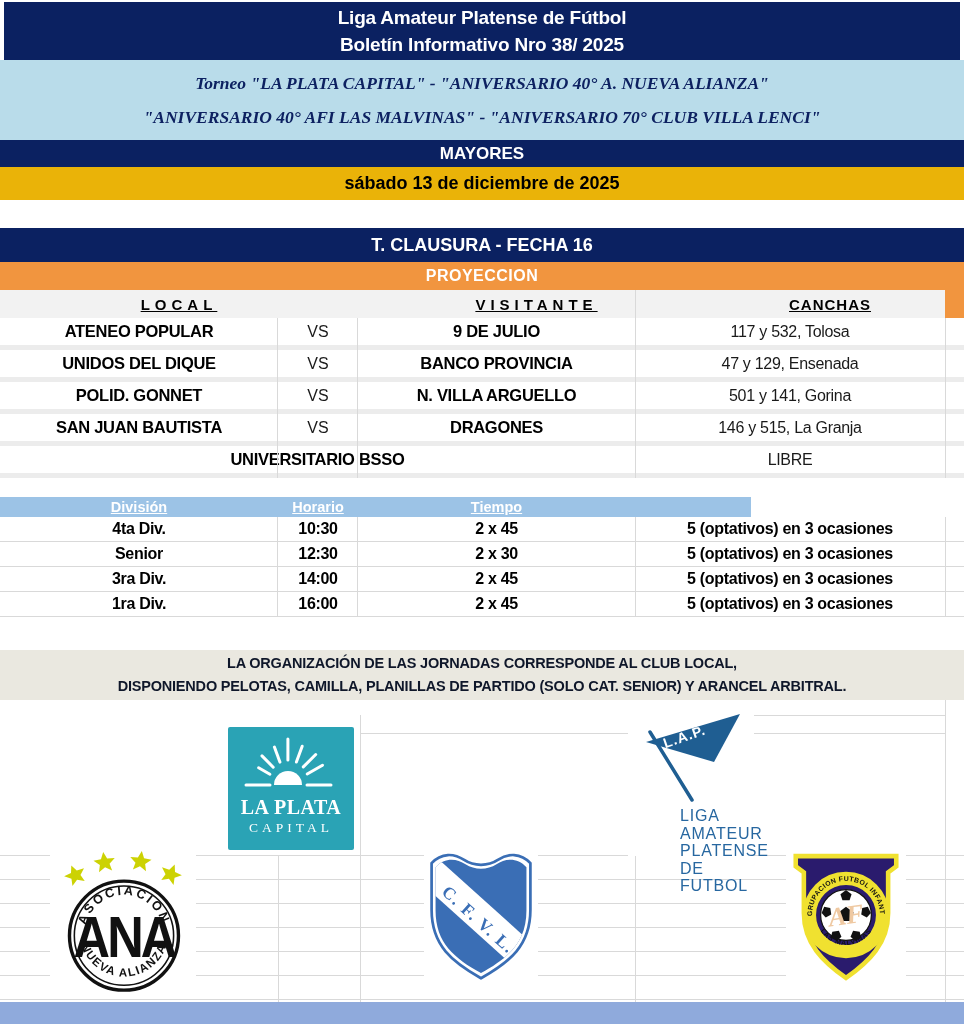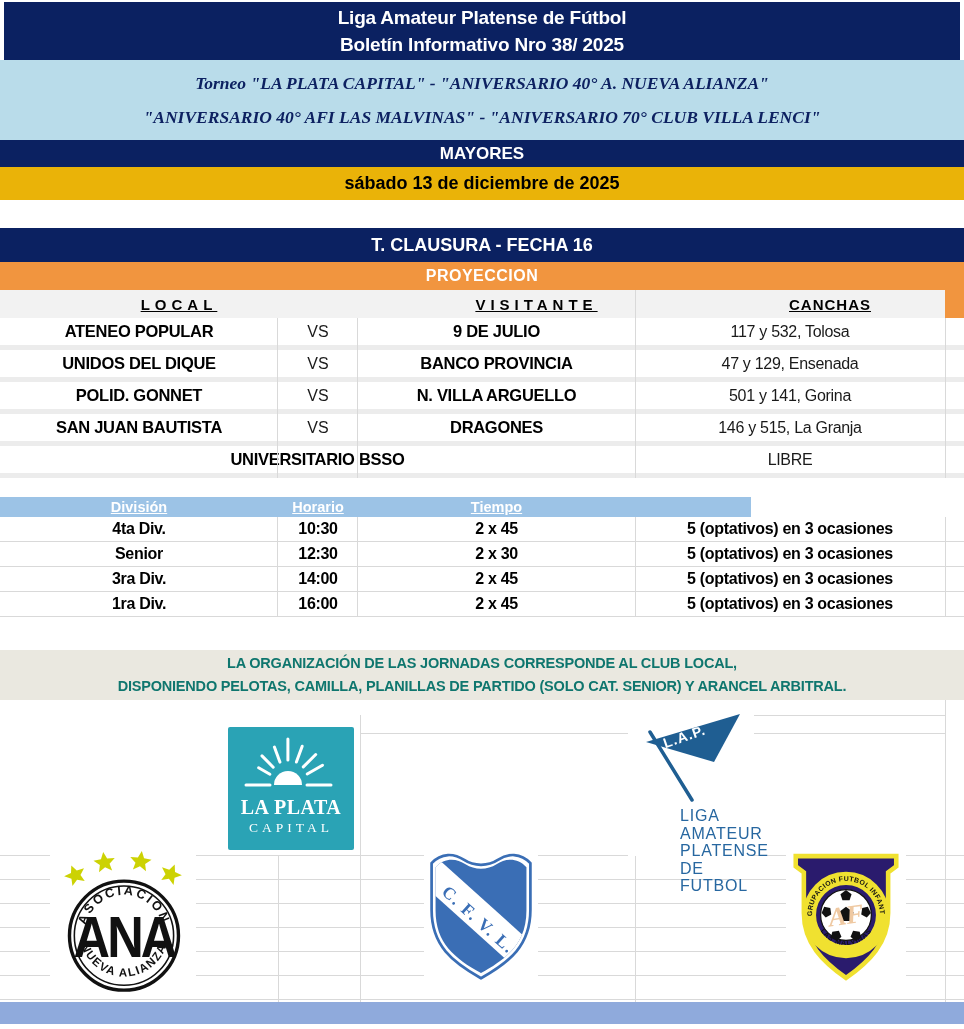--- a/index.html
+++ b/index.html
@@ -37,21 +37,21 @@
   .vline{position:absolute;width:1px;background:#d9d9d9;}
   .hline{position:absolute;height:1px;background:#d9d9d9;}
   
   .sc-header{top:497px;left:0;width:751px;height:20px;background:#9cc3e6;}
   .sc-colhead{position:absolute;top:0;height:100%;display:flex;align-items:center;justify-content:center;
               color:#fff;font-weight:bold;font-size:14.5px;text-decoration:underline;}
   .sc-row{position:absolute;left:0;width:964px;height:24px;background:#fff;}
   .sc-cell{font-weight:bold;font-size:16px;letter-spacing:-0.3px;}
   .sc-sep{position:absolute;left:0;width:964px;height:1px;background:#d9d9d9;}
   
-  .band-note{top:650px;height:50px;background:#eae8e0;color:#0f766e;font-weight:bold;
+  .band-note{top:650px;height:50px;background:#eae8e0;color:#0f172a;font-weight:bold;
              font-size:14.5px;line-height:23px;letter-spacing:-0.2px;}
   
   .logo-box{position:absolute;background:#fff;}
   .lap-text div{font-weight:normal;font-size:16px;line-height:17.5px;color:#2767a0;letter-spacing:0.8px;padding-left:42px;}
   .bottom-band{top:1002px;left:0;width:964px;height:22px;background:#8faadc;position:absolute;}
 </style>
 </head>
 <body>
 
 <div class="band band-title">

